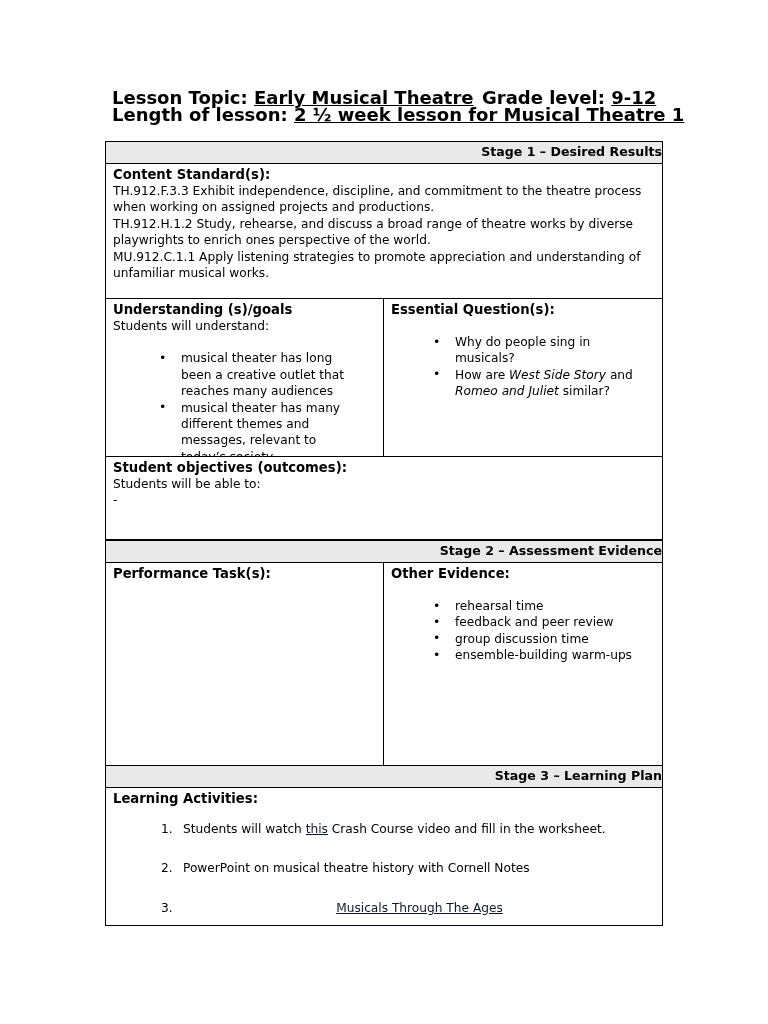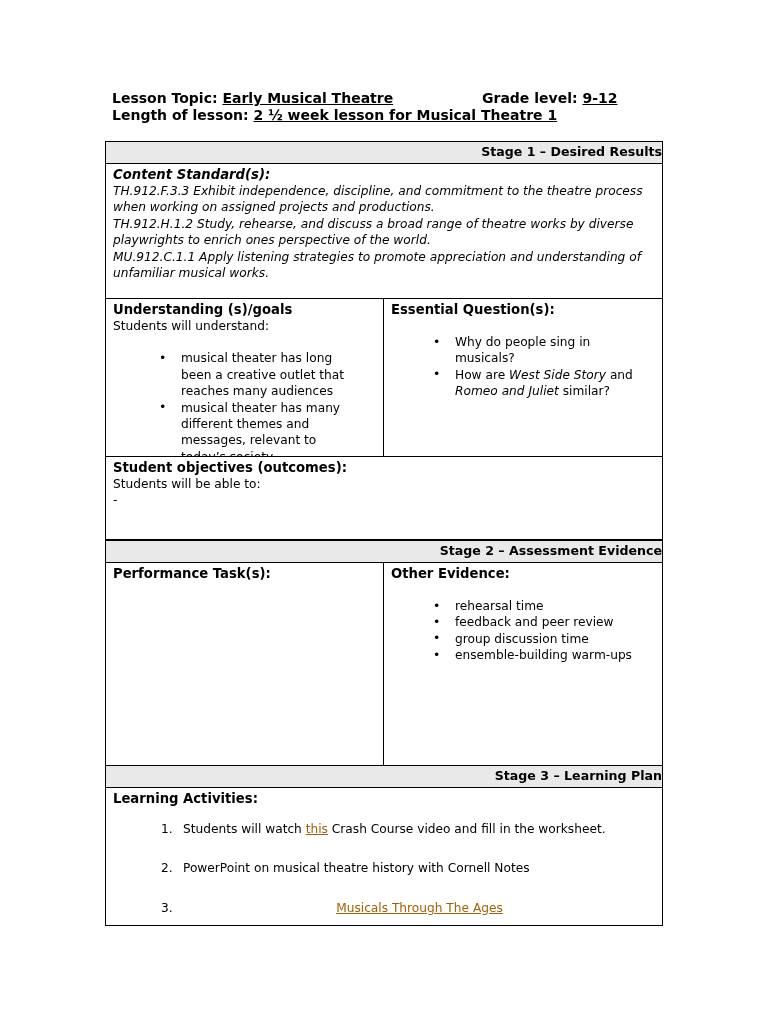--- a/index.html
+++ b/index.html
@@ -23,21 +23,21 @@
     height: 1024px;
     background: #fff;
   }
 
   
   .meta {
     position: absolute;
     left: 112px;
     top: 90px;
     width: 560px;
-    font-size: 14px;
+    font-size: 18px;
     font-weight: bold;
     line-height: 16.5px;
   }
   .meta-row {
     display: block;
     white-space: nowrap;
   }
   .meta-row .lbl { font-weight: bold; }
   .meta-row .val {
     font-weight: bold;
@@ -139,21 +139,21 @@
   }
   ol.num > li::before {
     content: counter(ln) ".";
     position: absolute;
     left: 0;
     top: 0;
   }
   ol.num > li:last-child { margin-bottom: 0; text-align: center; }
 
   a.link, .link {
-    color: #a16207;
+    color: #0f172a;
   }
   .ital { font-style: italic; }
   .dash-line { font-size: 12.2px; line-height: 16.4px; }
 </style>
 </head>
 <body>
 
 <div class="page">
 
   <div class="meta">
@@ -166,21 +166,21 @@
       </span>
     </div>
     <div class="meta-row">
       <span class="lbl">Length of lesson:</span>
       <span class="val">2 ½ week lesson for Musical Theatre 1</span>
     </div>
   </div>
 
   <div class="tbl" style="top:141px;">
     <div class="band">Stage 1 – Desired Results</div>
-    <div class="cell" style="height:174px;font-style:italic;">
+    <div class="cell" style="height:174px;">
       <div class="cell-title">Content Standard(s):</div>
       <div class="body-text">TH.912.F.3.3 Exhibit independence, discipline, and commitment to the theatre process when working on assigned projects and productions.</div>
       <div class="body-text">TH.912.H.1.2 Study, rehearse, and discuss a broad range of theatre works by diverse playwrights to enrich ones perspective of the world.</div>
       <div class="body-text">MU.912.C.1.1 Apply listening strategies to promote appreciation and understanding of unfamiliar musical works.</div>
     </div>
   </div>
 
   <div class="tbl" style="top:298px;">
     <div class="two-col" style="height:160px;">
       <div class="col-left cell">

